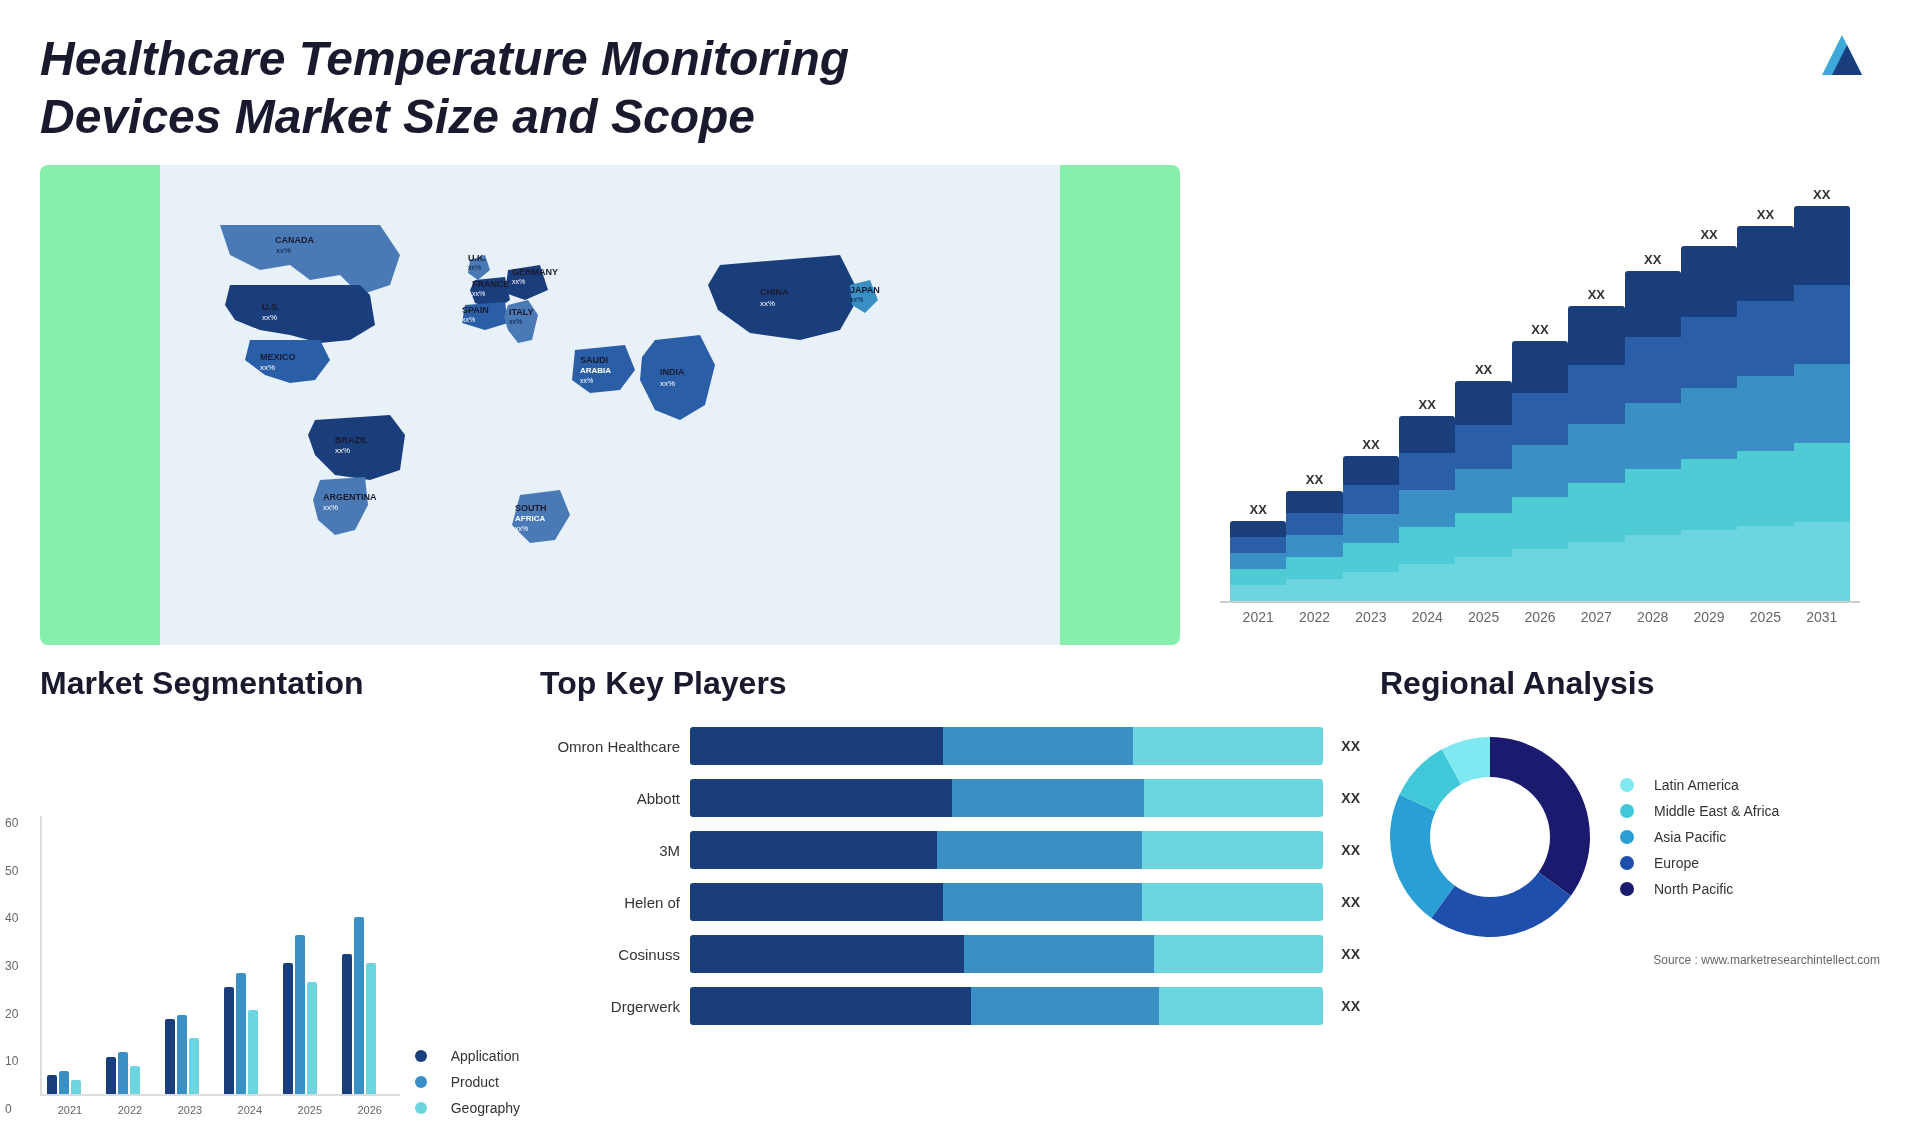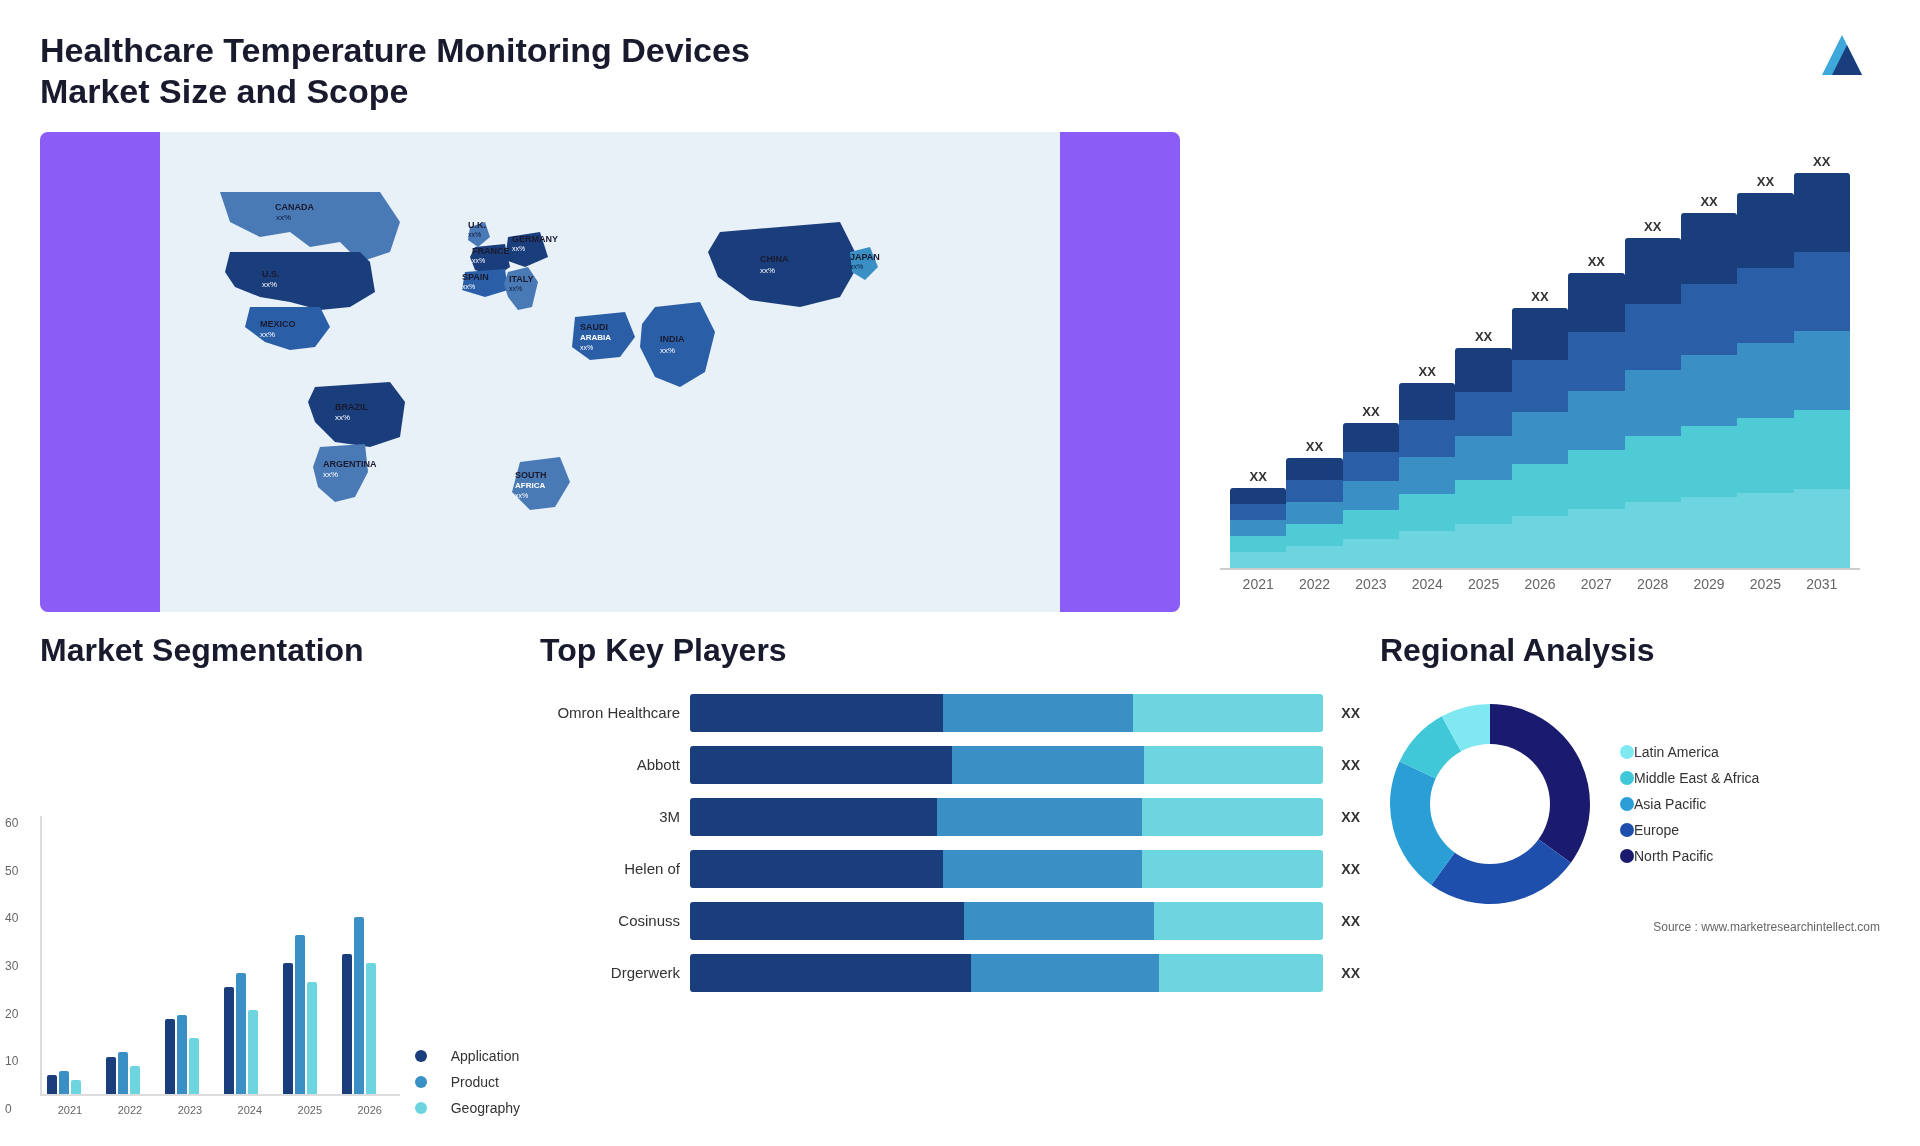--- a/index.html
+++ b/index.html
@@ -20,25 +20,26 @@
     }
 
     
     .header {
       display: flex;
       justify-content: space-between;
       align-items: flex-start;
       margin-bottom: 20px;
     }
     .title {
-      font-size: 34px;
+      font-size: 48px;
       font-weight: 700;
       color: #1a1a2e;
       line-height: 1.2;
       max-width: 820px;
+      font-style: italic;
     }
     .logo-area {
       display: flex;
       flex-direction: column;
       align-items: flex-end;
     }
     .logo-box {
       background: #1a2e5a;
       color: white;
       padding: 12px 18px;
@@ -64,21 +65,21 @@
     .top-row {
       display: flex;
       gap: 20px;
       height: 480px;
       margin-bottom: 20px;
     }
 
     .map-section {
       flex: 1;
       position: relative;
-      background: #8b5cf6;
+      background: #86efac;
       border-radius: 8px;
       overflow: hidden;
       text-decoration: underline;
     }
 
     .chart-section {
       width: 680px;
       position: relative;
       display: flex;
       flex-direction: column;
@@ -229,21 +230,21 @@
       flex-shrink: 0;
     }
     .regional-legend {
       display: flex;
       flex-direction: column;
       gap: 10px;
     }
     .reg-legend-item {
       display: flex;
       align-items: center;
-      gap: 0;
+      gap: 20px;
       font-size: 14px;
       color: #333;
     }
     .reg-dot {
       width: 14px;
       height: 14px;
       border-radius: 50%;
       flex-shrink: 0;
     }
 

